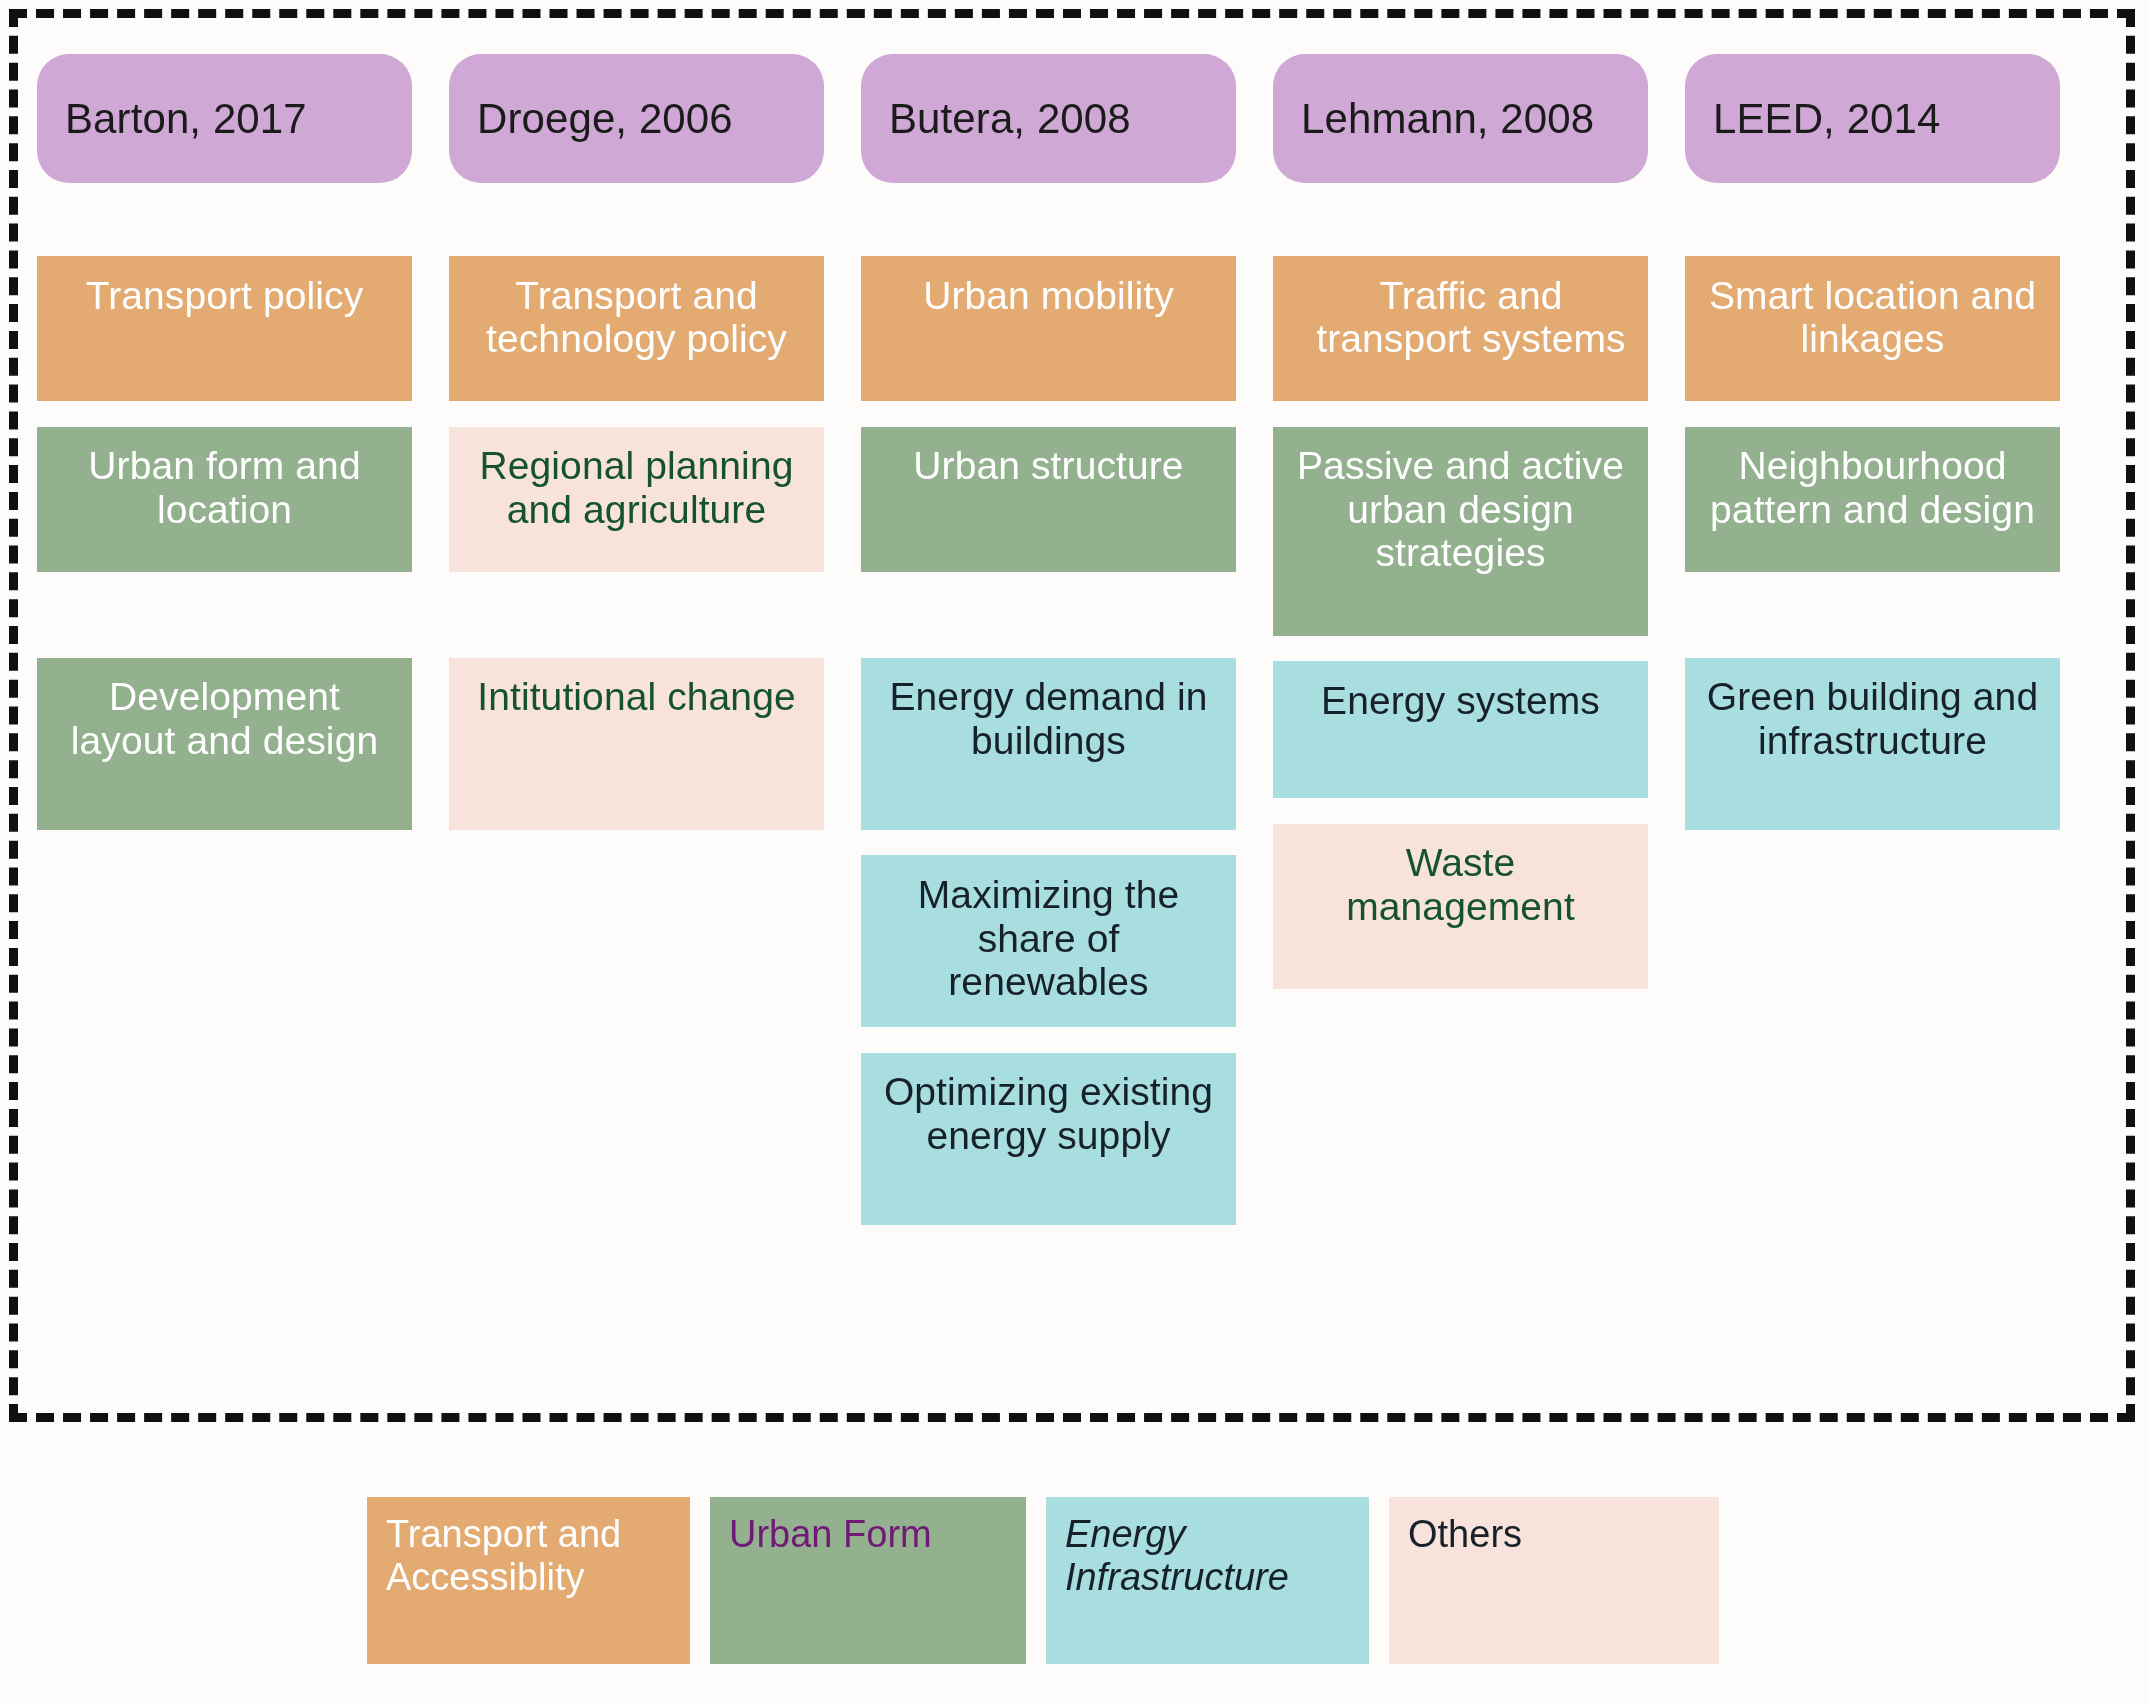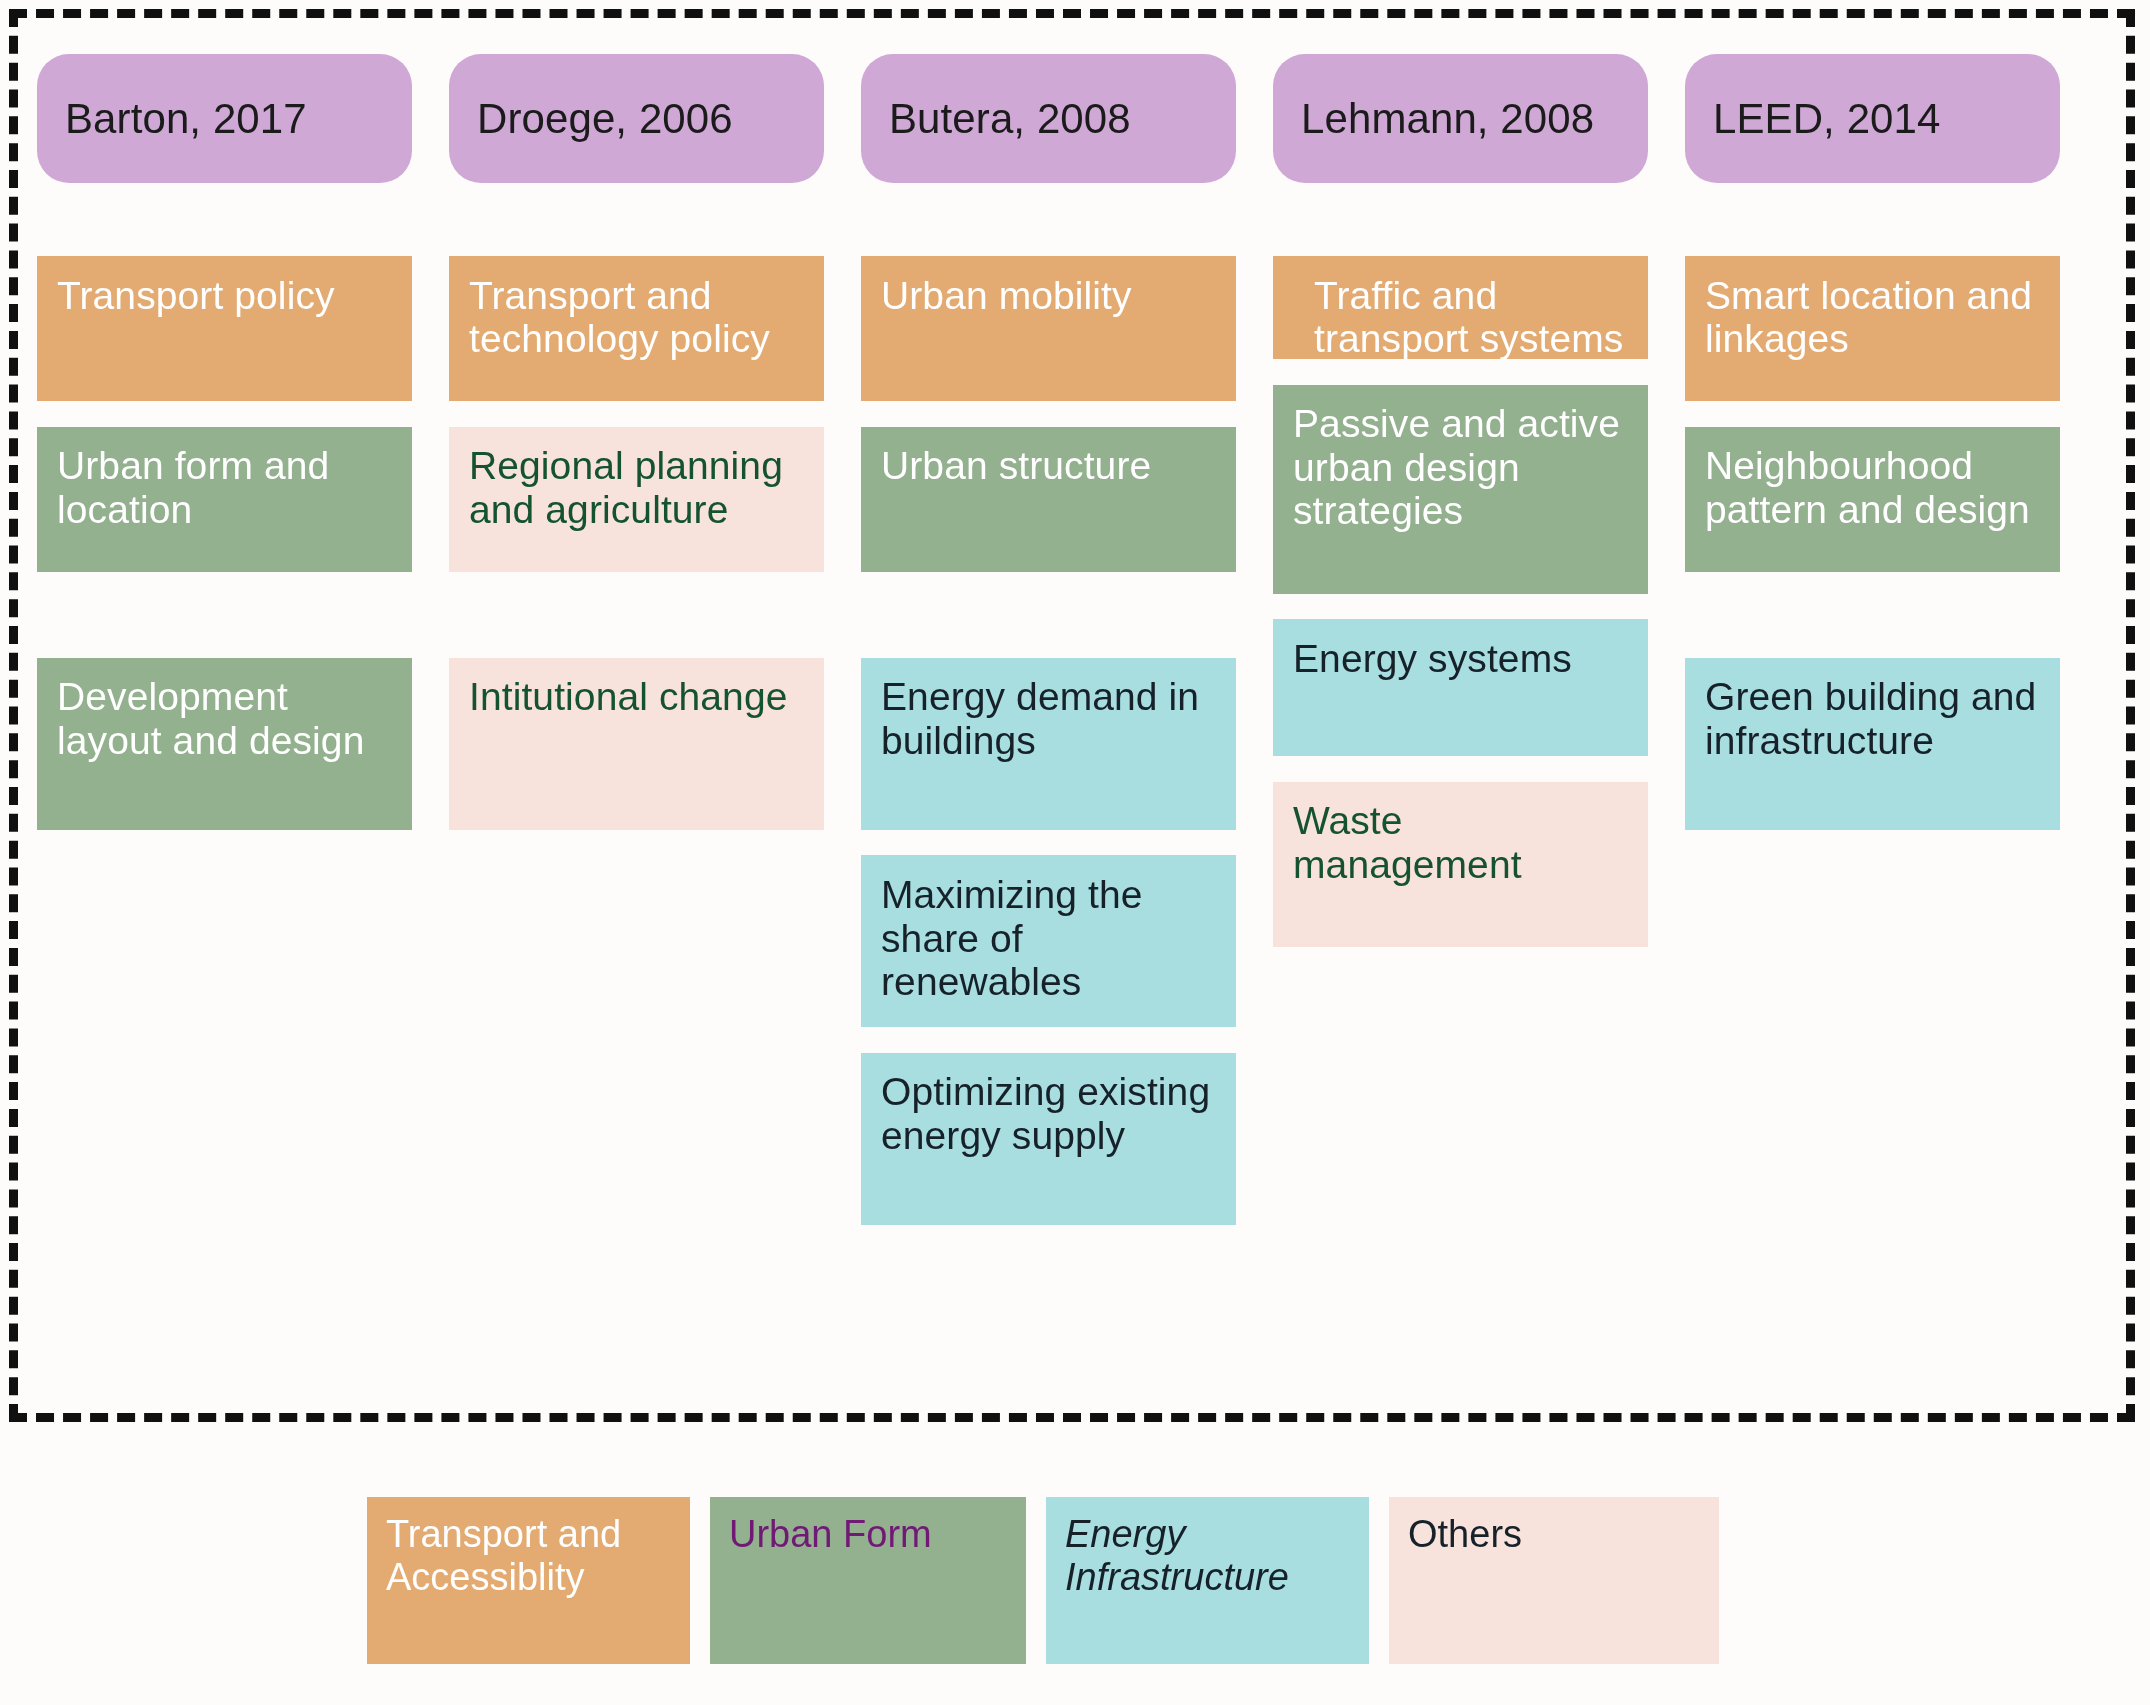--- a/index.html
+++ b/index.html
@@ -49,20 +49,21 @@
     color:#1b1b1b;
     font-size:42px;
     letter-spacing:0.1px;
     white-space:nowrap;
   }
 
   
   .slot{
     margin-bottom:25.6px;
     box-sizing:border-box;
+    text-align:center;
   }
   .box{
     box-sizing:border-box;
     padding:17.5px 20px 17.5px 20px;
     font-size:39px;
     line-height:1.12;
     letter-spacing:0.1px;
   }
   .box.c-transport{background:#e3ab72;color:#ffffff;}
   .box.c-urbanform{background:#93b08f;color:#ffffff;}
@@ -145,21 +146,21 @@
         <div class="slot">
           <div class="box c-energy" style="height: 172px;">Maximizing the share of renewables</div>
         </div>
         <div class="slot">
           <div class="box c-energy" style="height: 172px;">Optimizing existing energy supply</div>
         </div>
       </div>
       <div class="column">
         <div class="pill">Lehmann, 2008</div>
         <div class="slot">
-          <div class="box c-transport" style="height: 103px; padding-left: 41px;">Traffic and transport systems</div>
+          <div class="box c-transport" style="height: 145px; padding-left: 41px;">Traffic and transport systems</div>
         </div>
         <div class="slot">
           <div class="box c-urbanform" style="height: 209px;">Passive and active urban design strategies</div>
         </div>
         <div class="slot">
           <div class="box c-energy" style="height: 137px;">Energy systems</div>
         </div>
         <div class="slot">
           <div class="box c-others" style="height: 165px;">Waste management</div>
         </div>

